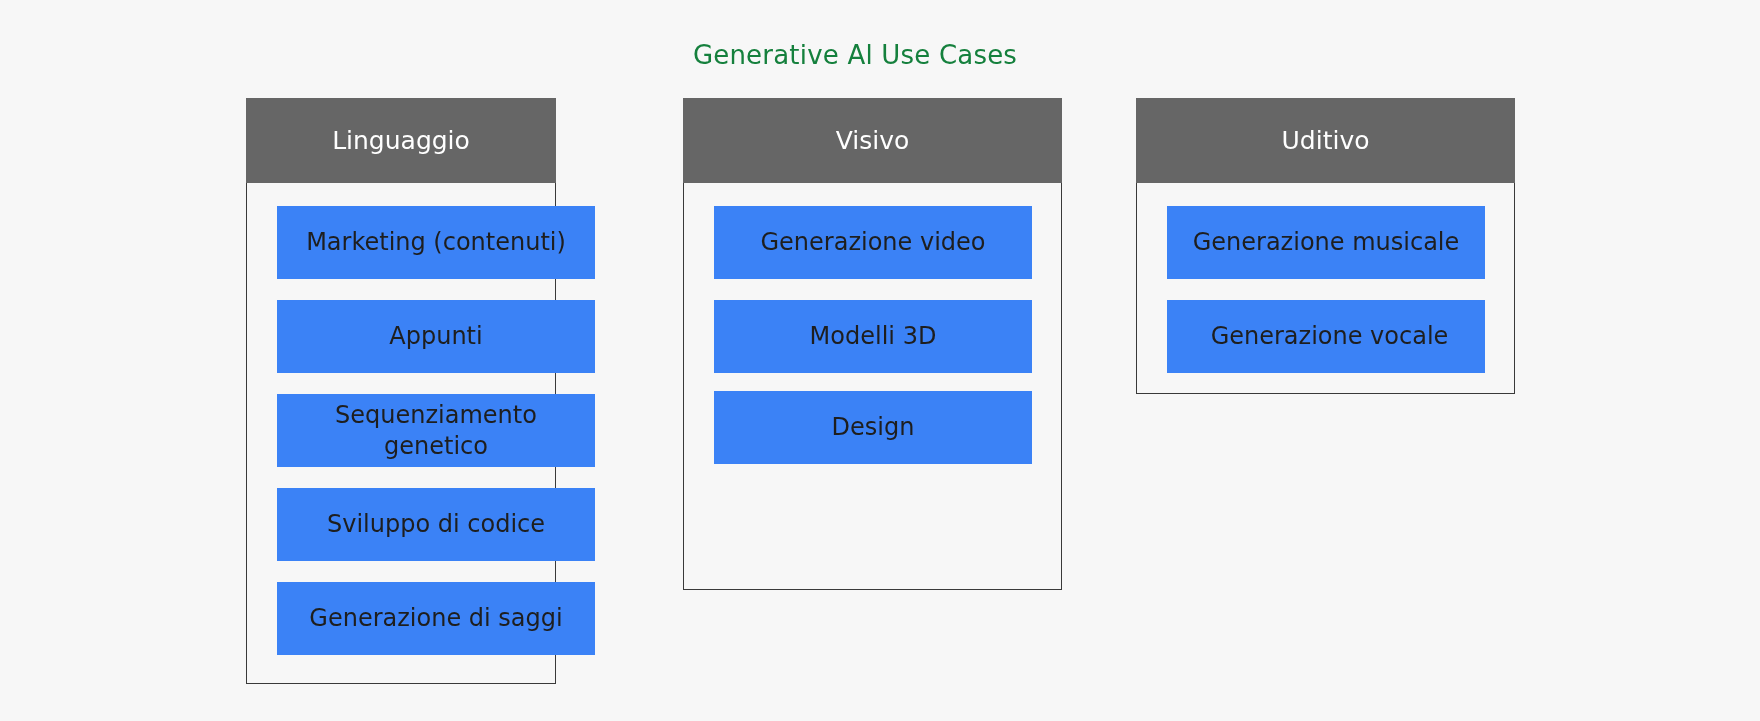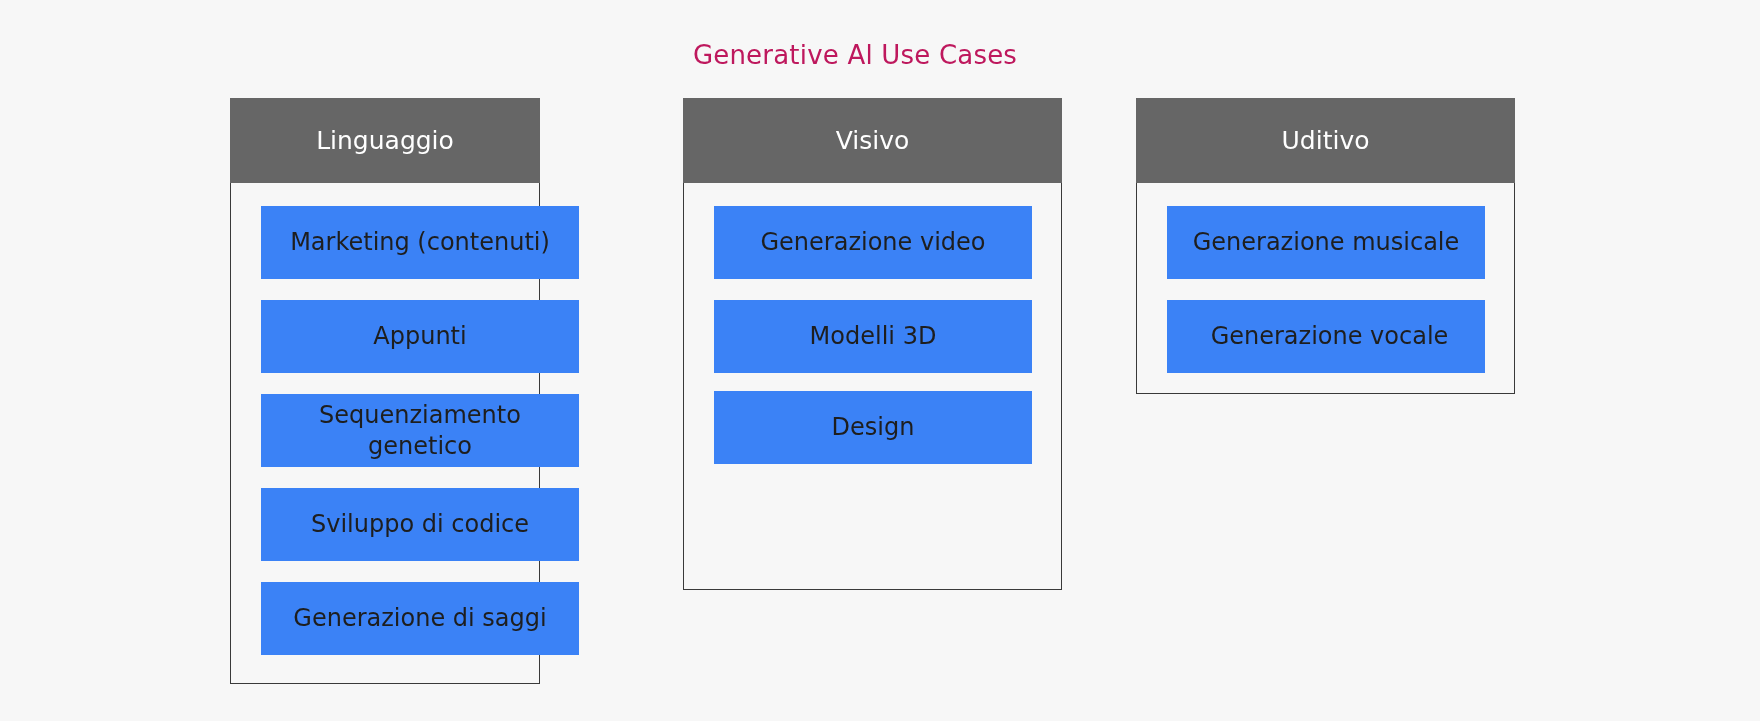--- a/index.html
+++ b/index.html
@@ -3,21 +3,21 @@
 <meta charset="utf-8">
 <style>
   html, body { margin: 0; padding: 0; }
   body {
     width: 1760px; height: 721px; background: #f7f7f7;
     position: relative; overflow: hidden;
     font-family: "DejaVu Sans", "Liberation Sans", sans-serif;
   }
   .title {
     position: absolute; left: 0; width: 1710px; top: 40px;
-    text-align: center; font-size: 26px; color: #be185d; letter-spacing: 0.2px;
+    text-align: center; font-size: 26px; color: #15803d; letter-spacing: 0.2px;
   }
   .col {
     position: absolute; box-sizing: border-box;
     border: 1px solid #3a3a3a; background: #f7f7f7;
   }
   .col-head {
     position: absolute; left: -1px; right: -1px; top: -1px; height: 85px;
     background: #666666; color: #ffffff; font-size: 25px;
     display: flex; align-items: center; justify-content: center;
   }
@@ -26,21 +26,21 @@
     background: #3b82f6; color: #1e1e1e; font-size: 24px; line-height: 31px;
     display: flex; align-items: center; justify-content: center; text-align: center;
     box-sizing: border-box; padding: 0 18px;
   }
 </style>
 </head>
 <body>
 
 <div class="title">Generative Al Use Cases</div>
 
-<div class="col" style="left:230px; top:98px; width:310px; height:586px;">
+<div class="col" style="left:246px; top:98px; width:310px; height:586px;">
   <div class="col-head">Linguaggio</div>
   <div class="tile" style="top:107px;">Marketing (contenuti)</div>
   <div class="tile" style="top:201px;">Appunti</div>
   <div class="tile" style="top:295px;">Sequenziamento genetico</div>
   <div class="tile" style="top:389px;">Sviluppo di codice</div>
   <div class="tile" style="top:483px;">Generazione di saggi</div>
 </div>
 
 <div class="col" style="left:683px; top:98px; width:379px; height:492px;">
   <div class="col-head">Visivo</div>

